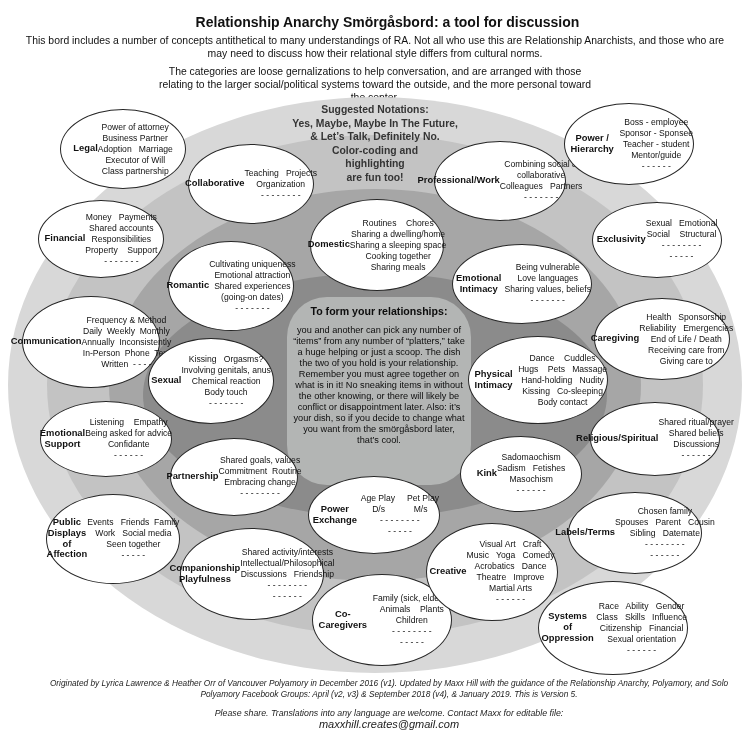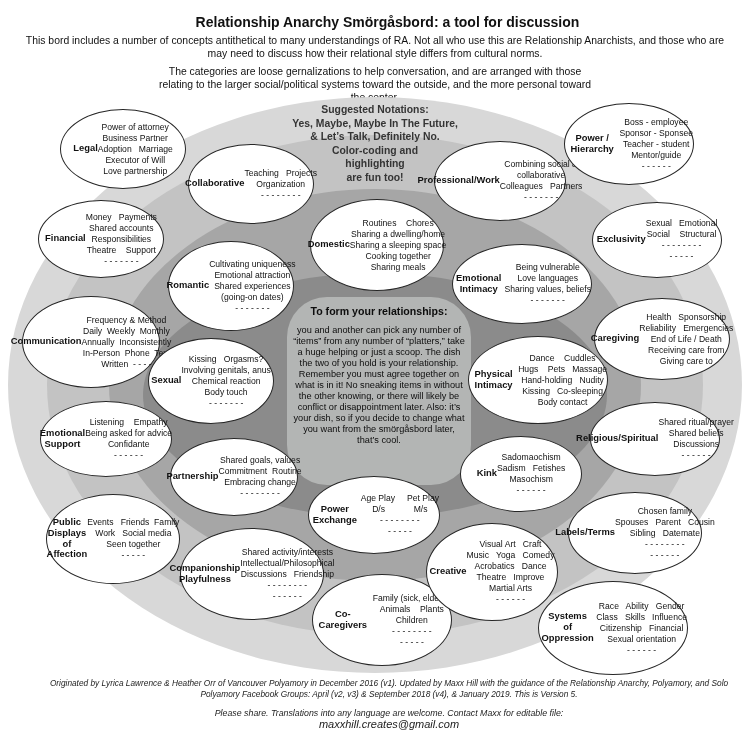--- a/index.html
+++ b/index.html
@@ -72,30 +72,30 @@
   <div class="cb-body">you and another can pick any number of “items” from any number of “platters,” take a huge helping or just a scoop. The dish the two of you hold is your relationship. Remember you must agree together on what is in it! No sneaking items in without the other knowing, or there will likely be conflict or disappointment later. Also: it’s your dish, so if you decide to change what you want from the smörgåsbord later, that’s cool.</div>
 </div>
 
 <div class="bubble" style="left:60px;top:109px;width:126px;height:80px">
   <div class="b-title">Legal</div>
   <div class="b-lines">
       <div class="ln">Power of attorney</div>
       <div class="ln">Business Partner</div>
       <div class="ln">Adoption   Marriage</div>
       <div class="ln">Executor of Will</div>
-      <div class="ln">Love partnership</div>
+      <div class="ln">Class partnership</div>
     </div>
 </div>
 <div class="bubble" style="left:38px;top:200px;width:126px;height:78px">
   <div class="b-title">Financial</div>
   <div class="b-lines">
       <div class="ln">Money   Payments</div>
       <div class="ln">Shared accounts</div>
       <div class="ln">Responsibilities</div>
-      <div class="ln">Theatre    Support</div>
+      <div class="ln">Property    Support</div>
       <div class="ln">- - - - - - -</div>
     </div>
 </div>
 <div class="bubble" style="left:22px;top:296px;width:138px;height:92px">
   <div class="b-title">Communication</div>
   <div class="b-lines">
       <div class="ln">Frequency &amp; Method</div>
       <div class="ln">Daily  Weekly  Monthly</div>
       <div class="ln">Annually  Inconsistently</div>
       <div class="ln">In-Person  Phone  Text</div>

